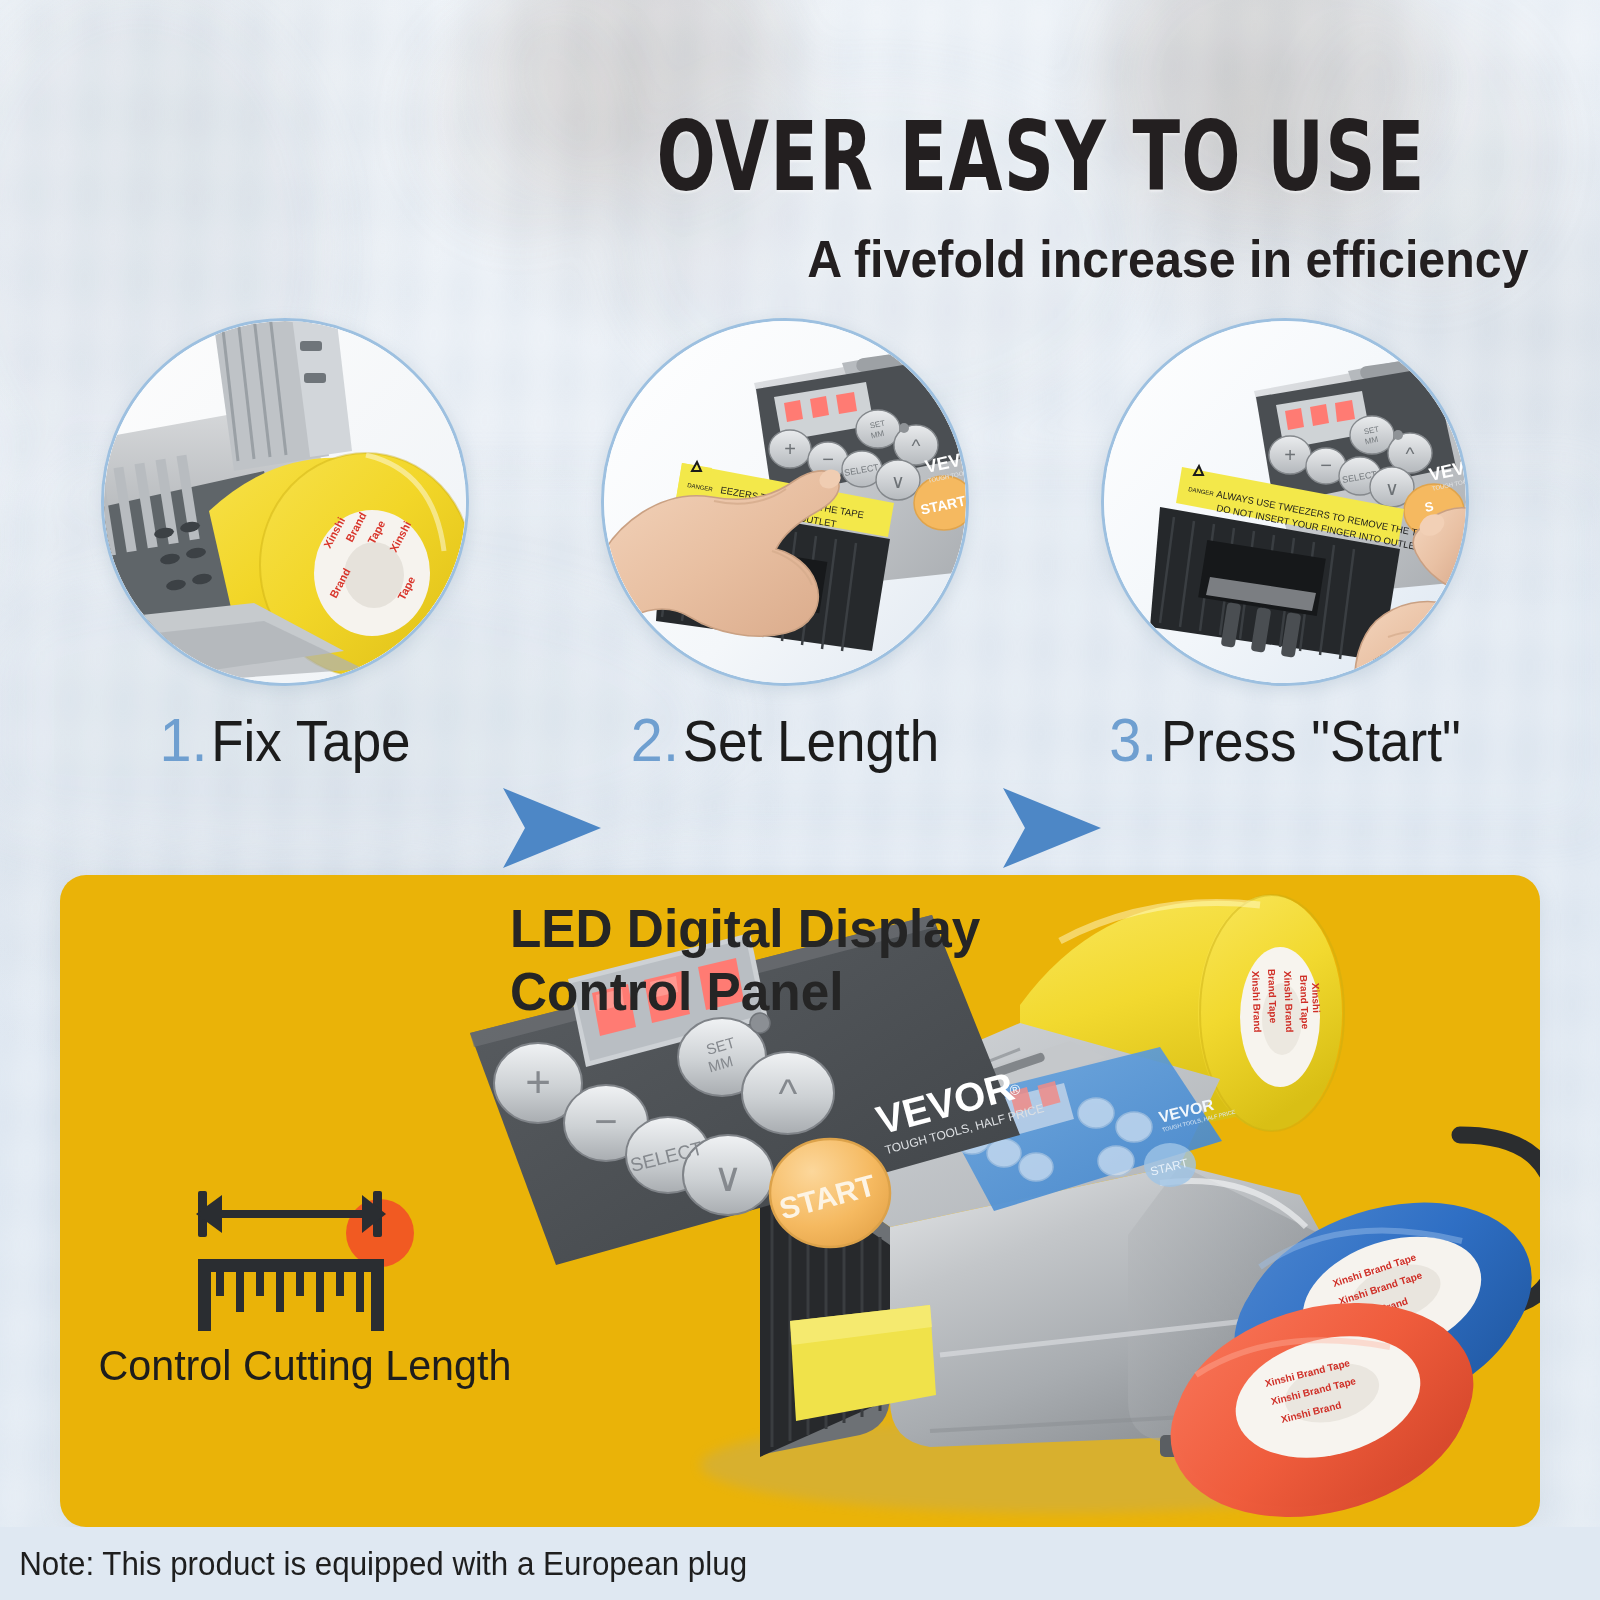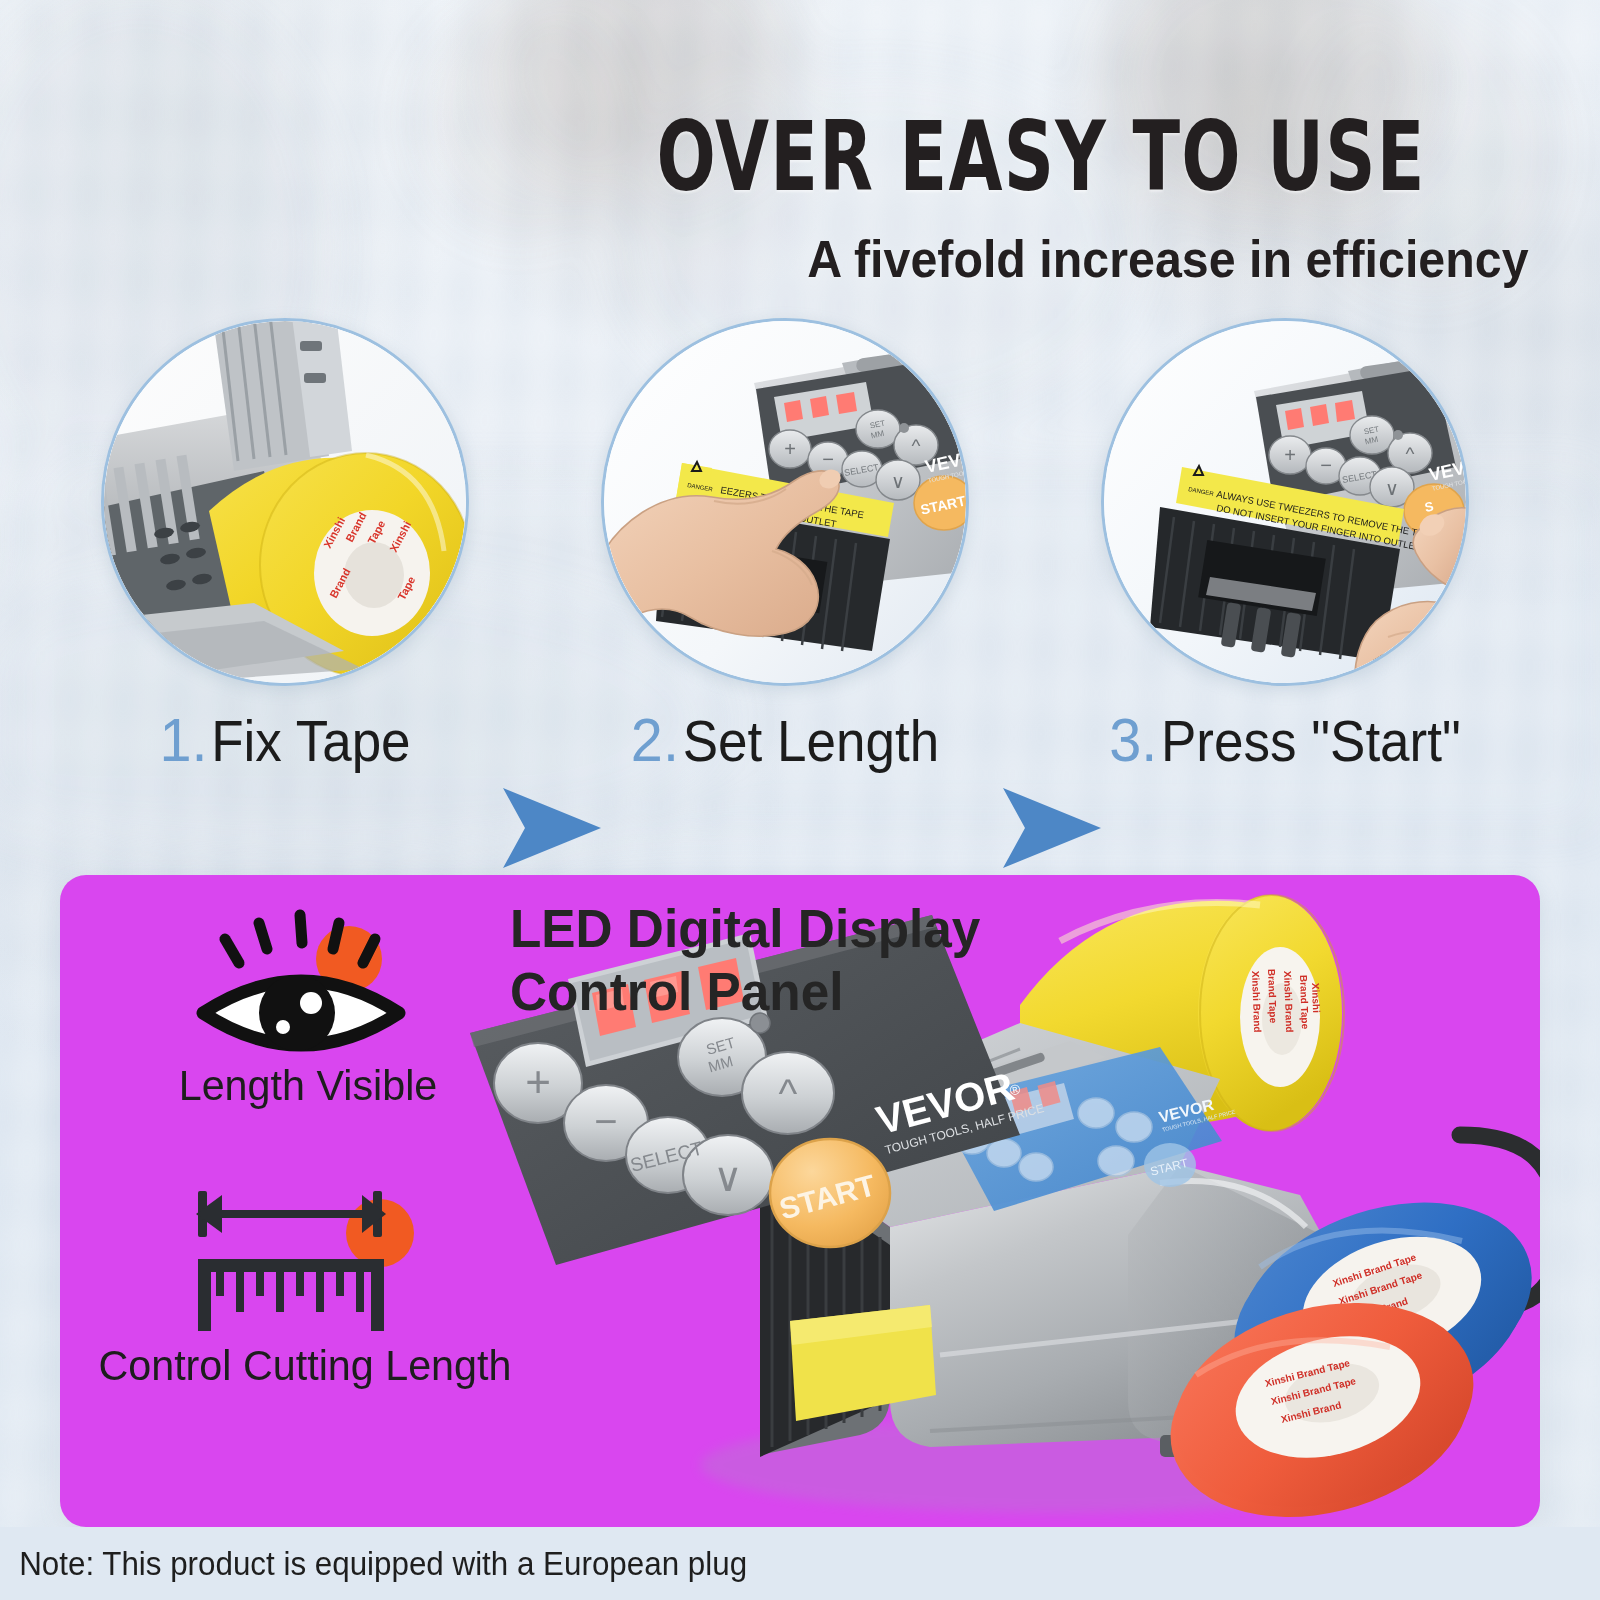--- a/index.html
+++ b/index.html
@@ -75,21 +75,21 @@
   }
   .steplbl .num { color:#6f9fd0; font-weight:400; font-size:62px; }
 
   .arrow { position:absolute; top:462px; width:108px; height:96px; }
   .arrow.a1 { left:497px; }
   .arrow.a2 { left:997px; }
 
   
   .card {
     position:absolute; left:60px; top:875px; width:1480px; height:652px;
-    background:#d946ef; border-radius:26px;
+    background:#eab308; border-radius:26px;
     box-shadow:0 6px 22px rgba(120,140,165,.16);
     overflow:hidden; z-index:5;
   }
   .panelTitle {
     position:absolute; left:450px; top:22px;
     font-size:54px; font-weight:700; color:#252525; line-height:1.17;
     transform:scaleX(.95); transform-origin:left center;
     z-index:3;
   }
 
@@ -640,39 +640,20 @@
       <ellipse cx="872" cy="558" rx="48" ry="28" fill="#eae6df" transform="rotate(-14 872 558)"></ellipse>
       <g fill="#cf2e26" font-family="Liberation Sans, sans-serif" font-size="10" font-weight="700">
         <text x="806" y="552" transform="rotate(-14 806 552)">Xinshi Brand Tape</text>
         <text x="812" y="570" transform="rotate(-14 812 570)">Xinshi Brand Tape</text>
         <text x="822" y="588" transform="rotate(-14 822 588)">Xinshi Brand</text>
       </g>
       <path d="M736 540 Q812 490 930 512" stroke="#ffb4a0" stroke-width="6" fill="none" opacity=".4"></path>
     </g>
   </svg>
 
-  <div class="feat f1">
-    <div class="featIcon">
-      <svg viewBox="0 0 250 165" width="250" height="165">
-        <circle cx="166" cy="68" r="33" fill="#f15a22"></circle>
-        <g stroke="#111111" stroke-width="11" stroke-linecap="round">
-          <line x1="42" y1="48" x2="56" y2="72"></line>
-          <line x1="76" y1="32" x2="84" y2="58"></line>
-          <line x1="117" y1="24" x2="119" y2="52"></line>
-          <line x1="156" y1="32" x2="150" y2="58"></line>
-          <line x1="192" y1="48" x2="180" y2="72"></line>
-        </g>
-        <path d="M20 122 Q118 58 216 122 Q118 186 20 122 Z" fill="#ffffff" stroke="#111111" stroke-width="13" stroke-linejoin="round"></path>
-        <circle cx="114" cy="122" r="38" fill="#111111"></circle>
-        <circle cx="128" cy="112" r="11" fill="#ffffff"></circle>
-        <circle cx="100" cy="136" r="7" fill="#ffffff"></circle>
-      </svg>
-    </div>
-    <div class="featLbl">Length Visible</div>
-  </div>
 
   <div class="feat f2">
     <div class="featIcon">
       <svg viewBox="0 0 260 165" width="260" height="165">
         <circle cx="210" cy="62" r="34" fill="#f15a22"></circle>
         <g fill="#2a2d31">
           <rect x="28" y="20" width="9" height="46" rx="2"></rect>
           <rect x="203" y="20" width="9" height="46" rx="2"></rect>
           <rect x="52" y="39" width="140" height="8"></rect>
           <polygon points="52,24 52,62 26,43"></polygon>

